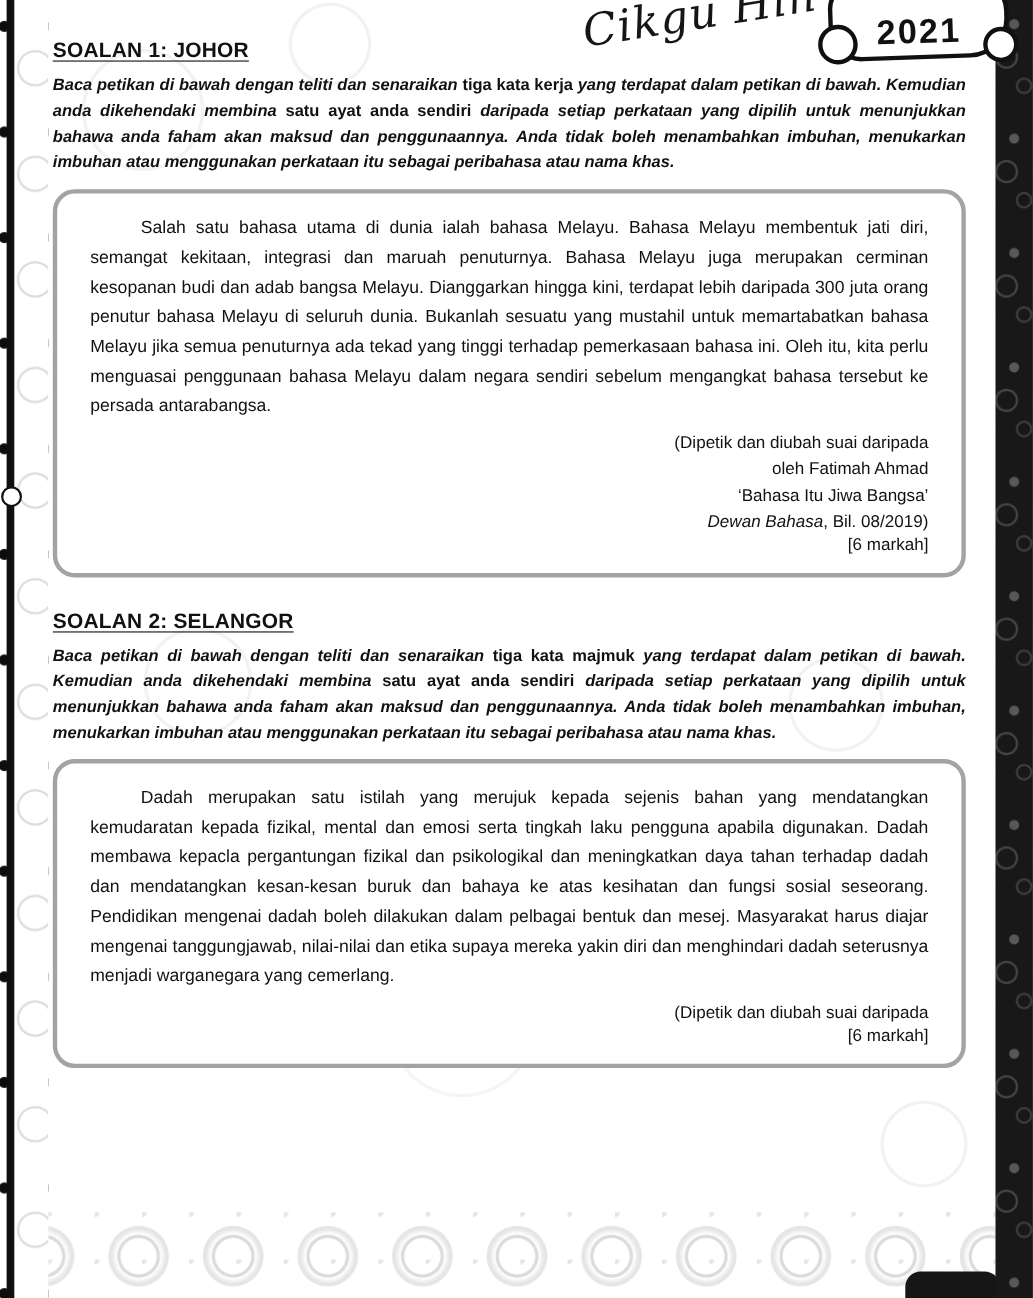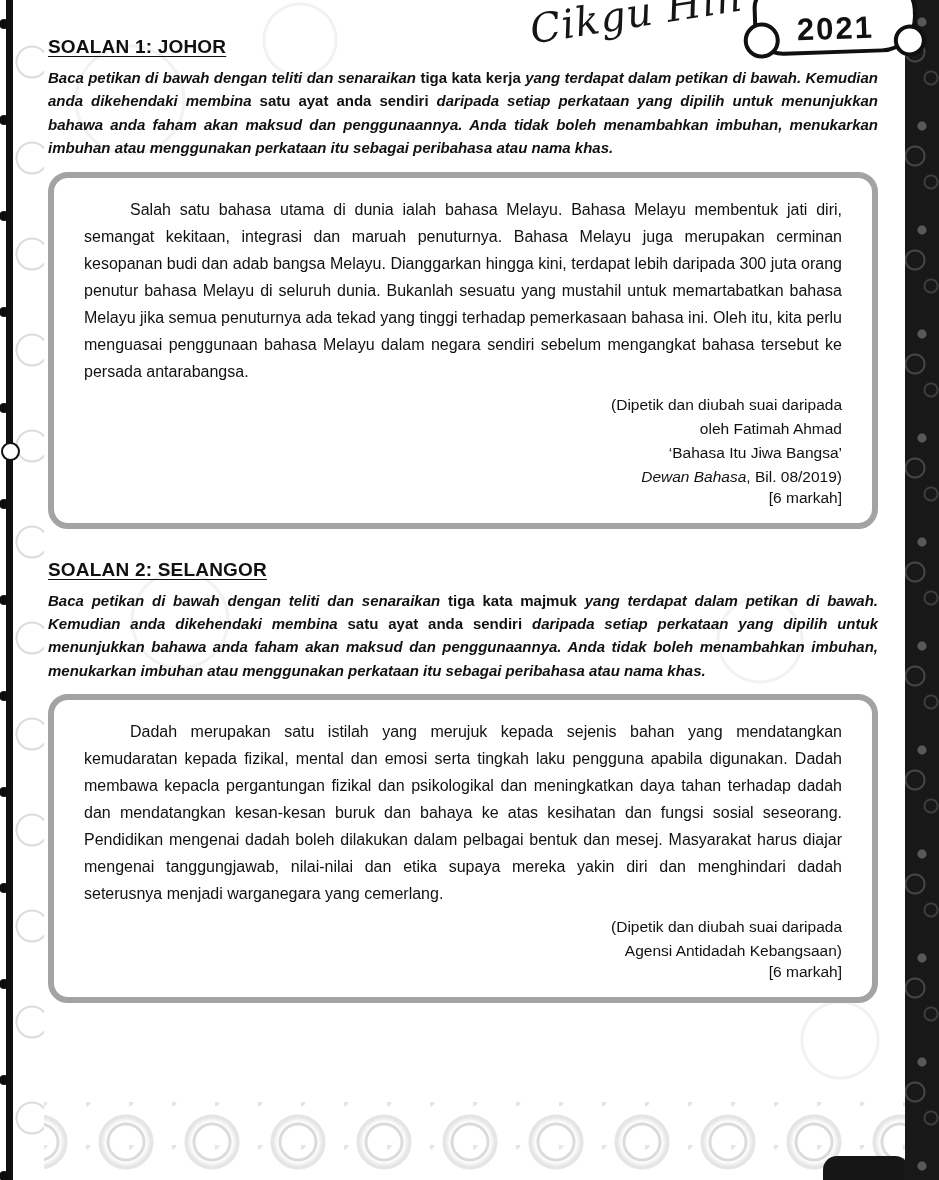--- a/index.html
+++ b/index.html
@@ -85,21 +85,21 @@
     margin:0 0 8px;font-size:19px;font-weight:bold;letter-spacing:.2px;
     text-decoration:underline;text-underline-offset:3px;
   }
   .instructions{
     margin:0 0 12px;font-size:15px;font-weight:bold;line-height:1.56;
     text-align:justify;
   }
   .seg-italic{font-style:italic;}
   .seg-upright{font-style:normal;}
   .passage-box{
-    border:6px solid #a3a3a3;border-radius:20px;
+    border:4px solid #a3a3a3;border-radius:20px;
     padding:18px 30px 16px;background:rgba(255,255,255,.94);
   }
   .passage{
     margin:0;font-size:16px;line-height:27px;text-align:justify;text-indent:46px;
   }
   .attribution{margin-top:8px;text-align:right;font-size:15.5px;line-height:1.55;}
   .src-italic{font-style:italic;}
   .marks{text-align:right;font-size:15.5px;}
   .section-gap{margin-top:30px;}
 </style>
@@ -138,20 +138,19 @@
     </section>
 
     <section class="section-gap">
       <h2 class="section-title">SOALAN 2: SELANGOR</h2>
       <p class="instructions"><span class="seg-italic">Baca petikan di bawah dengan teliti dan senaraikan </span><span class="seg-upright">tiga kata majmuk </span><span class="seg-italic">yang terdapat dalam petikan di bawah. Kemudian anda dikehendaki membina </span><span class="seg-upright">satu ayat anda sendiri </span><span class="seg-italic">daripada setiap perkataan yang dipilih untuk menunjukkan bahawa anda faham akan maksud dan penggunaannya. Anda tidak boleh menambahkan imbuhan, menukarkan imbuhan atau menggunakan perkataan itu sebagai peribahasa atau nama khas.</span></p>
 
       <div class="passage-box">
         <p class="passage">Dadah merupakan satu istilah yang merujuk kepada sejenis bahan yang mendatangkan kemudaratan kepada fizikal, mental dan emosi serta tingkah laku pengguna apabila digunakan. Dadah membawa kepacla pergantungan fizikal dan psikologikal dan meningkatkan daya tahan terhadap dadah dan mendatangkan kesan-kesan buruk dan bahaya ke atas kesihatan dan fungsi sosial seseorang. Pendidikan mengenai dadah boleh dilakukan dalam pelbagai bentuk dan mesej. Masyarakat harus diajar mengenai tanggungjawab, nilai-nilai dan etika supaya mereka yakin diri dan menghindari dadah seterusnya menjadi warganegara yang cemerlang.</p>
         <div class="attribution">
           <div>(Dipetik dan diubah suai daripada</div>
-          <div>Agensi Antidadah Kebangsaan)</div>
         </div>
         <div class="marks">[6 markah]</div>
       </div>
     </section>
 
   </main>
 </div>
 
 </body></html>

